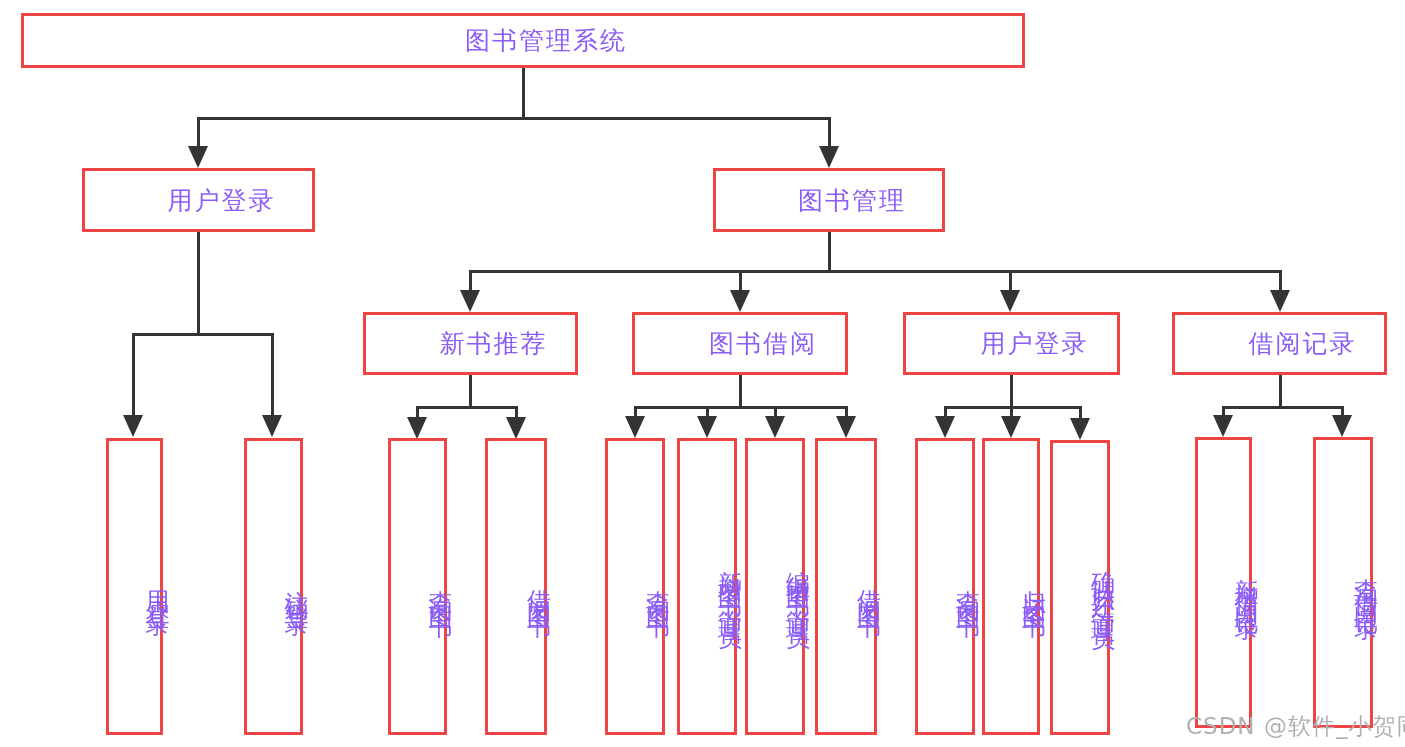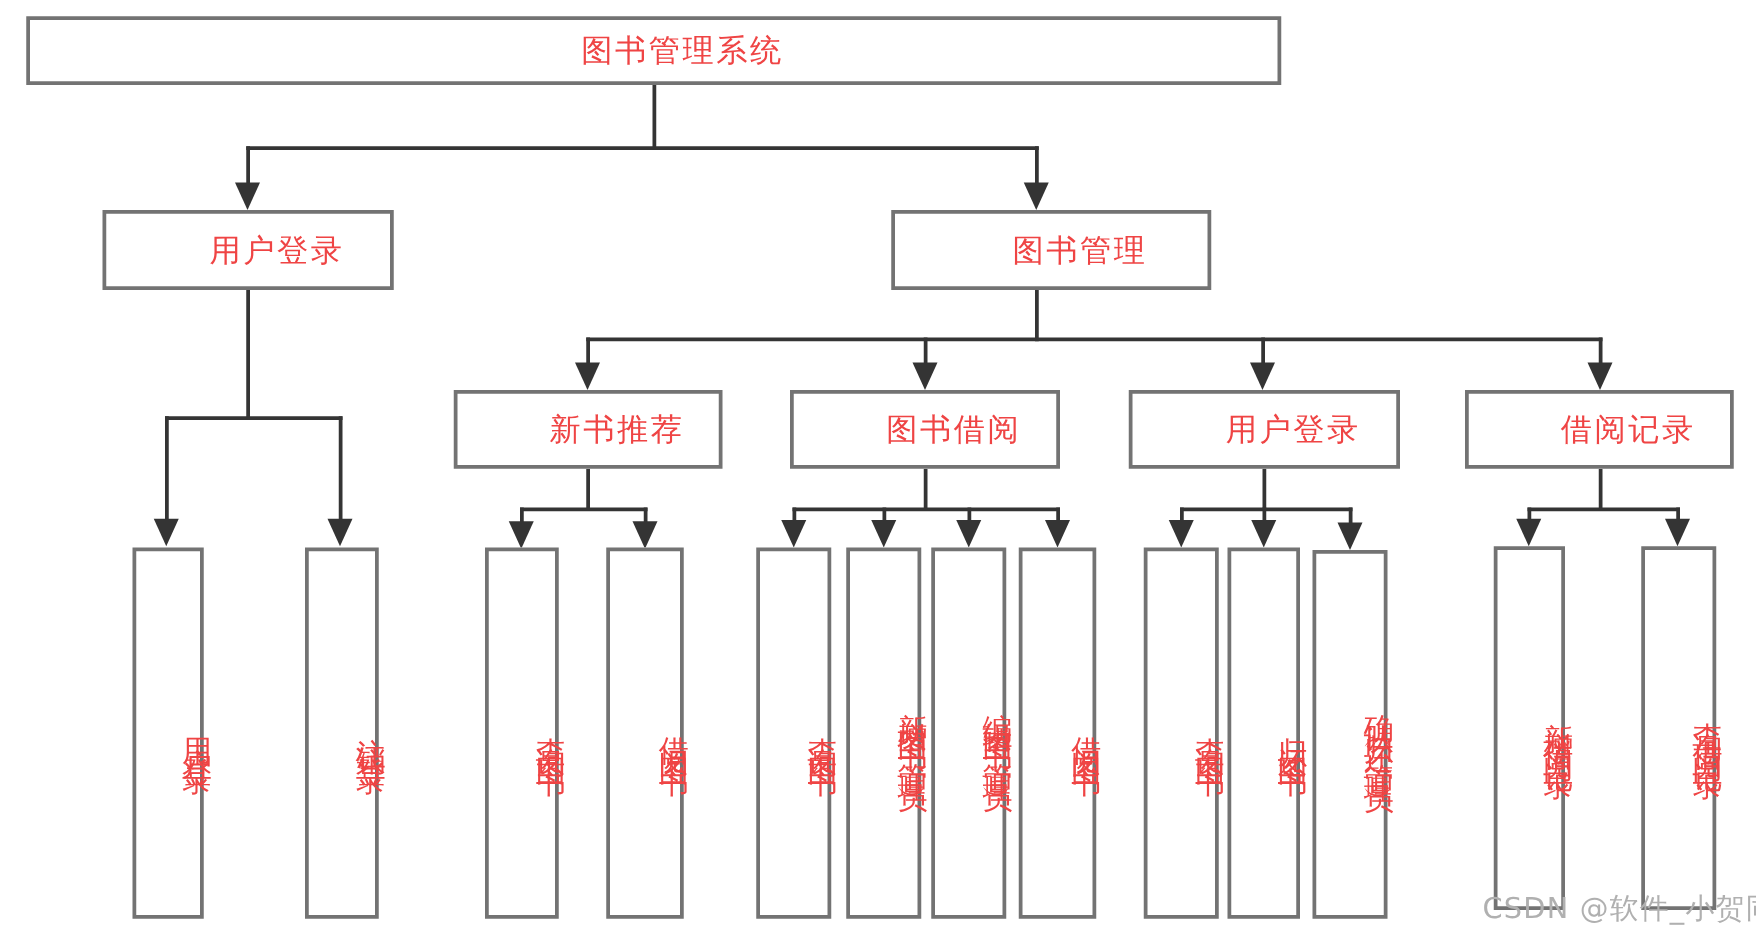--- a/index.html
+++ b/index.html
@@ -1,22 +1,22 @@
 <!DOCTYPE html>
 <html><head>
 <meta charset="utf-8">
 <style>
   html,body{margin:0;padding:0;background:#ffffff;}
   #canvas{position:relative;width:1405px;height:747px;background:#ffffff;overflow:hidden;
           font-family:"DejaVu Sans","Liberation Sans",sans-serif;}
   .ln{position:absolute;background:#343434;}
   .ar{position:absolute;width:0;height:0;border-left:10px solid transparent;
       border-right:10px solid transparent;border-top:22px solid #343434;}
-  .node{position:absolute;box-sizing:border-box;background:#ffffff;border:3px solid #737373;
-        display:flex;align-items:center;justify-content:center;color:#ef4444;
+  .node{position:absolute;box-sizing:border-box;background:#ffffff;border:3px solid #ef4444;
+        display:flex;align-items:center;justify-content:center;color:#8b5cf6;
         font-size:25px;letter-spacing:2px;white-space:nowrap;padding-left:46px;}
   .leaf{writing-mode:vertical-rl;text-orientation:mixed;font-size:24px;letter-spacing:8px;
         white-space:normal;}
   .watermark{position:absolute;left:1186px;top:711px;font-size:23px;color:#b0b0b0;
              letter-spacing:1px;z-index:10;white-space:nowrap;}
 </style>
 </head>
 <body>
 
 <div id="canvas">
@@ -76,21 +76,21 @@
   <div class="ln" style="left:1278.5px;top:375px;width:3px;height:33px"></div>
   <div class="ln" style="left:1221.5px;top:406px;width:122px;height:3px"></div>
   <div class="ln" style="left:1221.5px;top:406px;width:3px;height:13px"></div>
   <div class="ln" style="left:1340.5px;top:406px;width:3px;height:13px"></div>
   <div class="ar" style="left:1213px;top:415px"></div>
   <div class="ar" style="left:1332px;top:415px"></div>
 
   <div class="node" style="left:21px;top:13px;width:1004px;height:55px">图书管理系统</div>
 
   <div class="node" style="left:82px;top:168px;width:233px;height:64px">用户登录</div>
-  <div class="node" style="left:713px;top:168px;width:256px;height:64px">图书管理</div>
+  <div class="node" style="left:713px;top:168px;width:232px;height:64px">图书管理</div>
 
   <div class="node" style="left:363px;top:312px;width:215px;height:63px">新书推荐</div>
   <div class="node" style="left:632px;top:312px;width:216px;height:63px">图书借阅</div>
   <div class="node" style="left:903px;top:312px;width:217px;height:63px">用户登录</div>
   <div class="node" style="left:1172px;top:312px;width:215px;height:63px">借阅记录</div>
 
   <div class="node leaf" style="left:106px;top:438px;width:57px;height:297px">用户登录</div>
   <div class="node leaf" style="left:244px;top:438px;width:59px;height:297px">注销登录</div>
 
   <div class="node leaf" style="left:388px;top:438px;width:59px;height:297px">查询图书</div>

